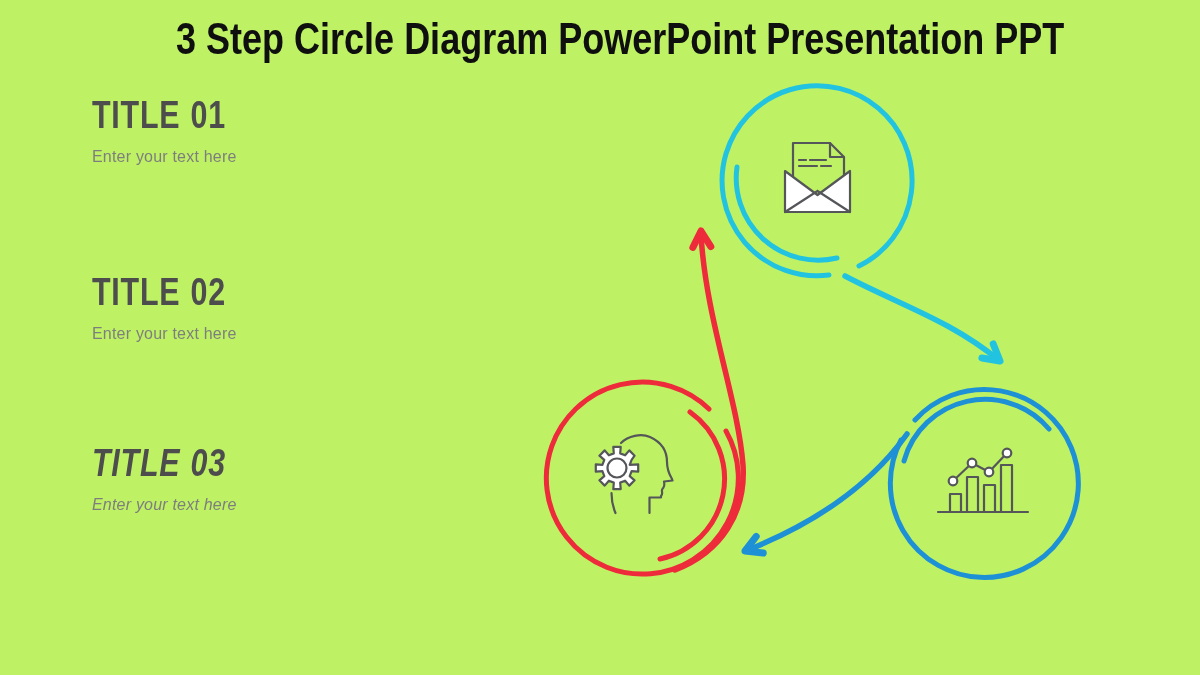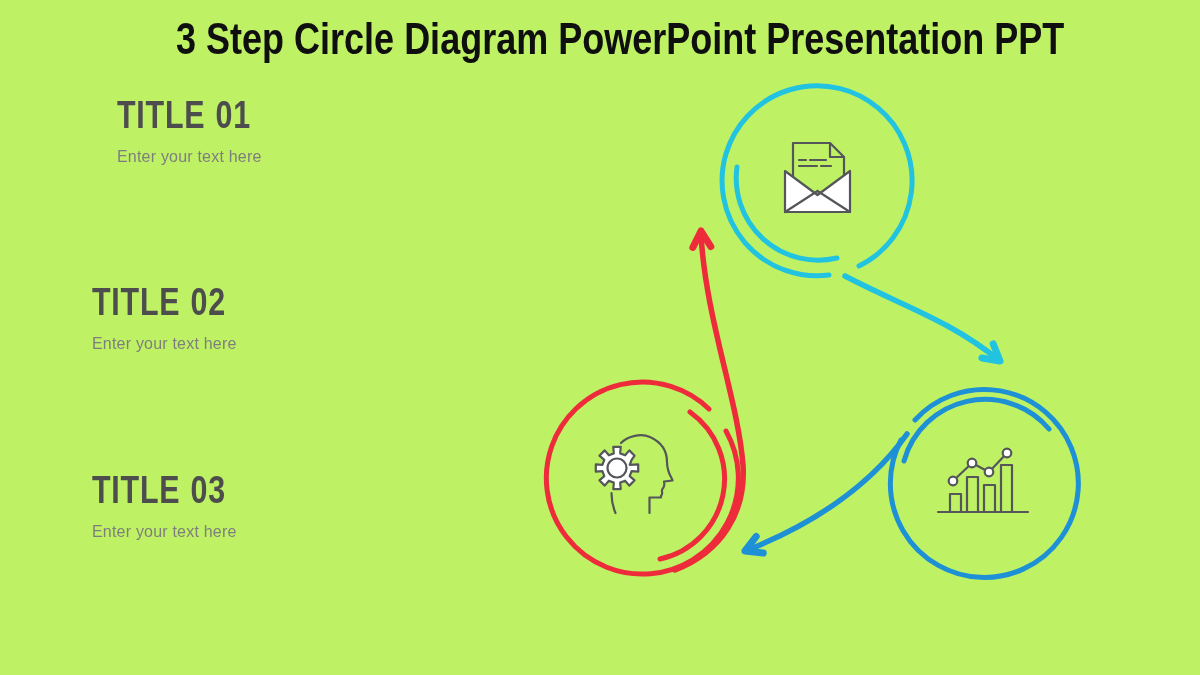--- a/index.html
+++ b/index.html
@@ -17,21 +17,21 @@
   }
   .side-item{position:absolute;left:92px;width:320px;}
   .side-item h2{
     margin:0;display:inline-block;transform:scaleX(0.78);transform-origin:left;
     font-size:39px;line-height:1.08;font-weight:700;color:#4d4d4d;letter-spacing:1px;white-space:nowrap;
   }
   .side-item h2 .num{margin-left:13px;}
   .side-item p{
     margin:12px 0 0 0;font-size:16px;color:#7e7e7e;letter-spacing:0.2px;
   }
-  #item-1{top:94px;margin-left:25px;} #item-2{top:281px;} #item-3{top:469px;}
+  #item-1{top:94px;} #item-2{top:271px;} #item-3{top:442px;font-style:italic;}
   svg.diagram{position:absolute;left:0;top:0;}
   .ring{fill:none;stroke-width:5;stroke-linecap:round;}
   .arrow{fill:none;stroke-width:5.5;stroke-linecap:round;}
   .chev{fill:none;stroke-width:7;stroke-linecap:round;stroke-linejoin:round;}
   .ic{fill:none;stroke:#55565a;stroke-width:2.2;stroke-linecap:round;stroke-linejoin:round;}
   .icw{fill:#ffffff;stroke:#55565a;stroke-width:2.2;stroke-linecap:round;stroke-linejoin:round;}
 </style>
 </head>
 <body>
 

